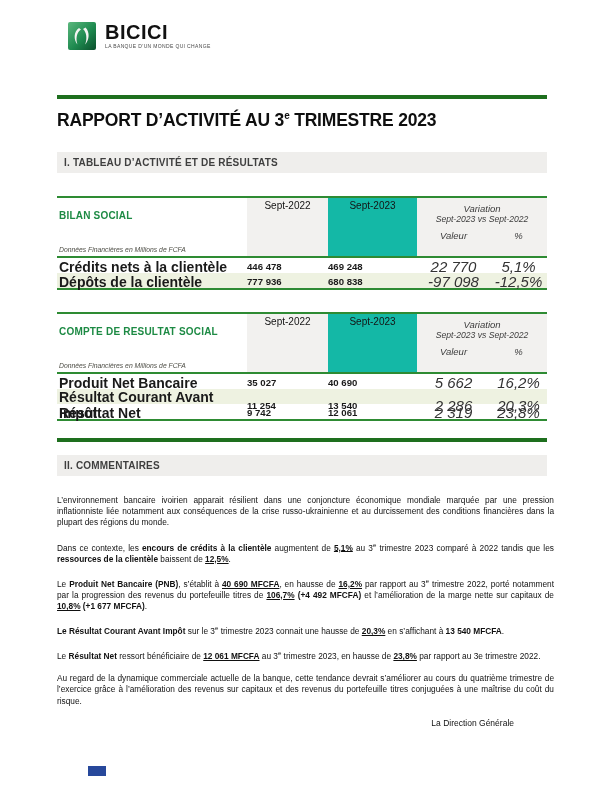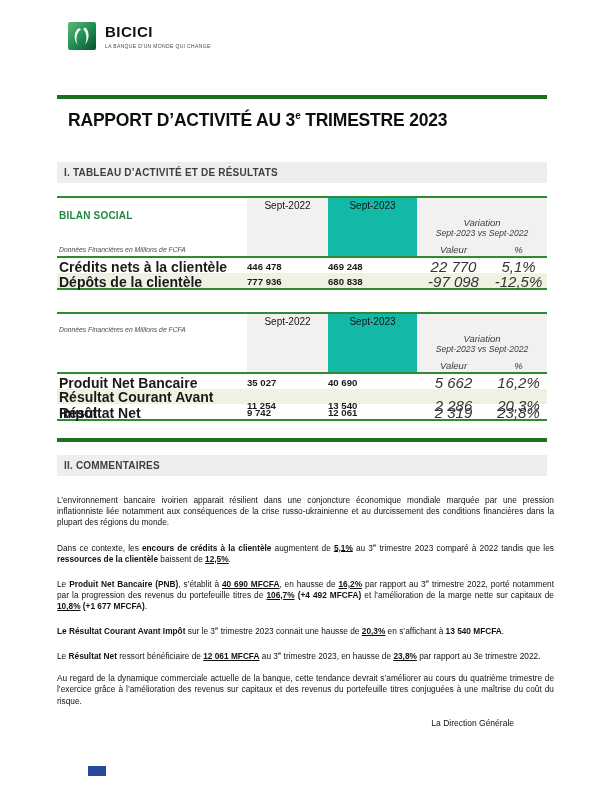--- a/index.html
+++ b/index.html
@@ -12,46 +12,46 @@
     --footer-blue:#27489b;
   }
   *{box-sizing:border-box;margin:0;padding:0;}
   body{background:#888;margin:0;font-family:"Liberation Sans",sans-serif;}
   .page{position:relative;width:612px;height:792px;background:#fff;margin:0 auto;overflow:hidden;color:#1a1a1a;}
 
   
   .logo-row{position:absolute;left:68px;top:22px;display:flex;align-items:flex-start;}
   .logo-square{width:28px;height:28px;flex:0 0 28px;}
   .brand-block{margin-left:9px;}
-  .brand-name{font-weight:bold;font-size:15px;letter-spacing:.5px;color:#111;line-height:20px;}
+  .brand-name{font-weight:bold;font-size:20px;letter-spacing:.5px;color:#111;line-height:20px;}
   .brand-tagline{font-size:5px;letter-spacing:.35px;color:#4a4a4a;margin-top:1px;}
 
   .rule{position:absolute;left:57px;width:490px;height:3.5px;background:var(--rule-green);}
   .rule-1{top:95px;}
   .rule-2{top:438px;}
 
-  .page-title{position:absolute;left:68px;top:110px;font-size:17.5px;font-weight:bold;color:#0e0e0e;letter-spacing:-.2px;}
+  .page-title{position:absolute;left:57px;top:110px;font-size:17.5px;font-weight:bold;color:#0e0e0e;letter-spacing:-.2px;}
   .page-title sup{font-size:10px;}
 
   .section-bar{position:absolute;left:57px;width:490px;height:21px;background:var(--bar-bg);
     font-size:10px;font-weight:bold;color:#3f3f3f;padding:5px 7px;letter-spacing:.2px;}
-  .section-bar-1{top:162px;}
+  .section-bar-1{top:152px;}
   .section-bar-2{top:455px;}
 
   
   .fin-table{position:absolute;left:57px;width:490px;border-top:2px solid var(--table-green);border-bottom:2px solid var(--table-green);}
   .fin-table-1{top:196px;}
   .fin-table-2{top:312px;}
   .t-header{display:grid;grid-template-columns:190px 81px 89px 73px 57px;height:60px;border-bottom:2px solid var(--table-green);}
   .t-label-cell{display:flex;flex-direction:column;justify-content:space-between;padding:12px 2px 3px 2px;}
   .t-title{color:var(--accent-green);font-weight:bold;font-size:10px;letter-spacing:.2px;}
   .t-subtitle{font-style:italic;font-size:6.8px;color:#4d4d45;}
   .t-col-head{background:var(--col-gray);display:flex;align-items:flex-start;justify-content:center;padding-top:2px;font-weight:normal;font-size:10px;color:#141414;text-align:center;}
   .t-col-head.white{background:#14b8a6;}
-  .t-var-cell{grid-column:4/6;background:var(--col-gray);text-align:center;font-style:italic;color:#3c3c3c;padding-top:19px;}
+  .t-var-cell{grid-column:4/6;background:var(--col-gray);text-align:center;font-style:italic;color:#3c3c3c;padding-top:5px;}
   .t-var-l1{font-size:9.5px;}
   .t-var-l2{font-size:8.6px;}
   .t-var-sub{display:grid;grid-template-columns:73px 57px;margin-top:6px;font-size:9.5px;}
   .t-row{display:grid;grid-template-columns:190px 81px 89px 73px 57px;height:15px;align-items:center;}
   .t-row.shaded{background:var(--row-shade);}
   .t-row .lbl{font-weight:bold;font-size:14px;padding-left:2px;}
   .t-row .num{font-weight:bold;font-size:9.6px;text-align:left;}
   .t-row .var{font-style:italic;font-size:15px;text-align:center;color:#333;}
 
   
@@ -120,20 +120,21 @@
         <div class="lbl">Dépôts de la clientèle</div>
         <div class="num">777 936</div>
         <div class="num">680 838</div>
         <div class="var">-97 098</div>
         <div class="var">-12,5%</div>
       </div>
     </div>
   <div class="fin-table fin-table-2">
       <div class="t-header">
         <div class="t-label-cell">
+          <div class="t-title">COMPTE DE RESULTAT SOCIAL</div>
           <div class="t-subtitle">Données Financières en Millions de FCFA</div>
         </div>
         <div class="t-col-head">Sept-2022</div>
         <div class="t-col-head white">Sept-2023</div>
         <div class="t-var-cell">
           <div class="t-var-l1">Variation</div>
           <div class="t-var-l2">Sept-2023 vs Sept-2022</div>
           <div class="t-var-sub">
             <div>Valeur</div>
             <div>%</div>

